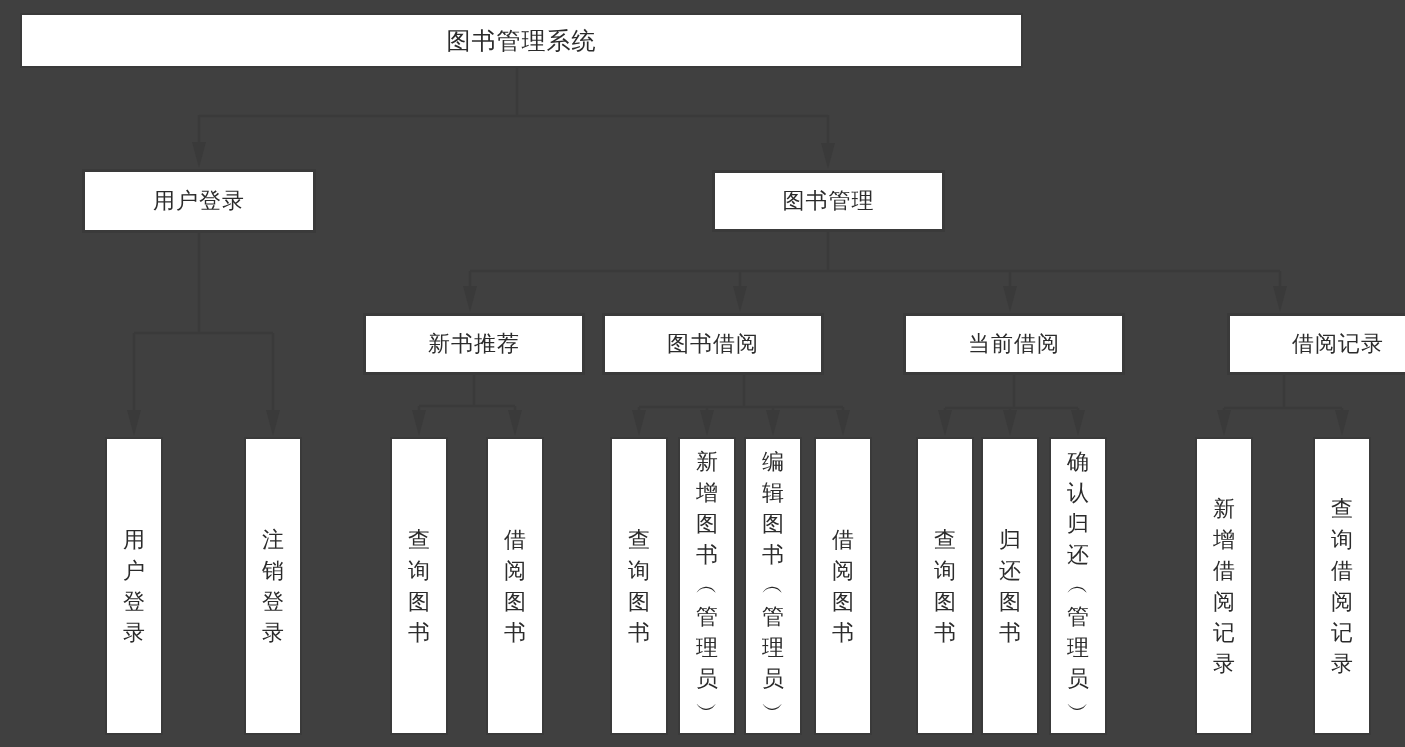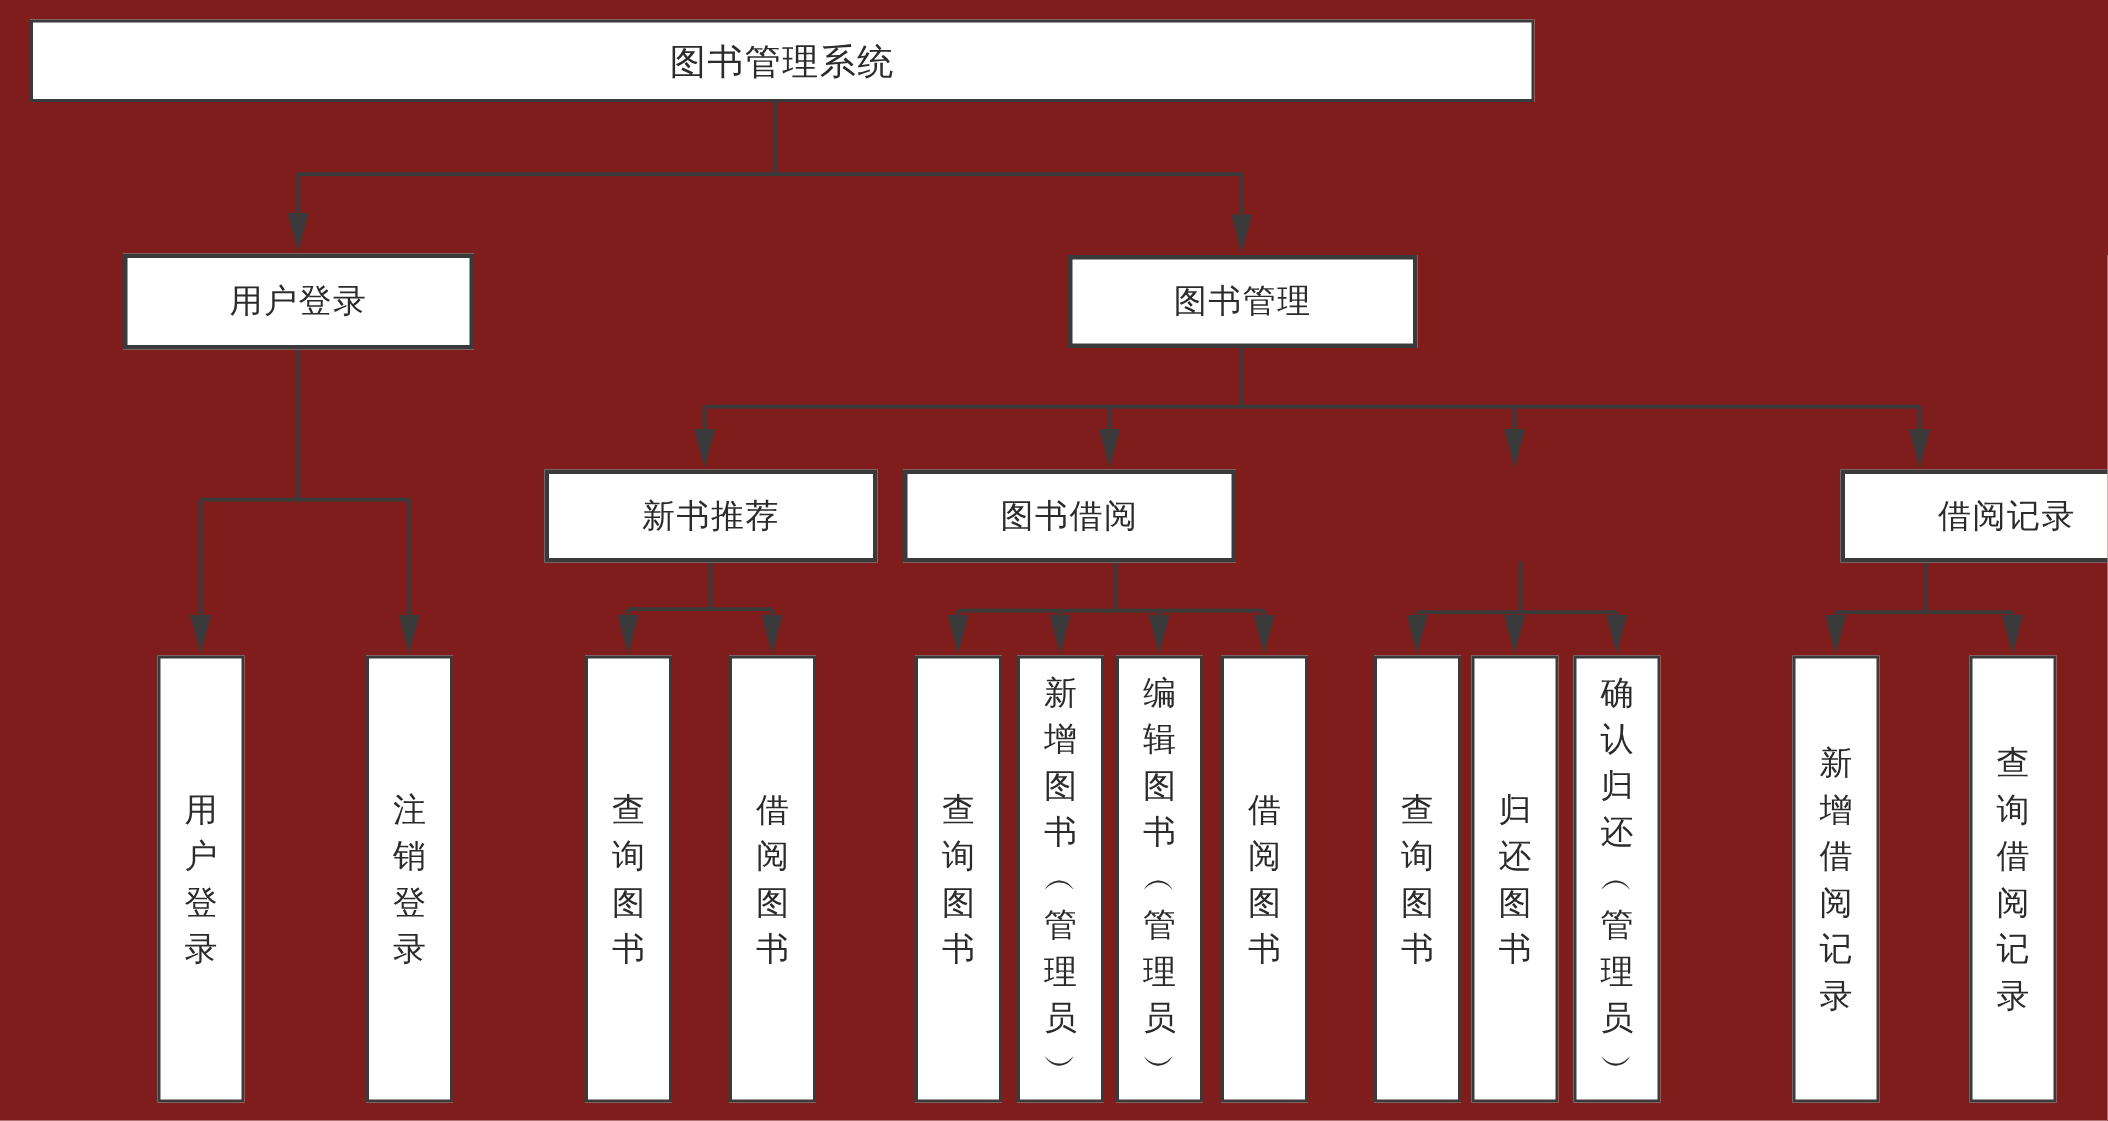--- a/index.html
+++ b/index.html
@@ -5,21 +5,21 @@
   html, body { margin: 0; padding: 0; }
   body {
     width: 1405px; height: 747px;
     background: #ffffff;
     font-family: "Liberation Sans", "DejaVu Sans", sans-serif;
     overflow: hidden;
   }
   #stage {
     position: relative;
     width: 1405px; height: 747px;
-    background: #7f1d1d;
+    background: #404040;
   }
   svg.connectors {
     position: absolute; left: 0; top: 0;
     width: 1405px; height: 747px;
     z-index: 1;
   }
   .node {
     position: absolute;
     background: #ffffff;
     border: 3px solid #3a3a3a;
@@ -92,20 +92,21 @@
     </g>
   </svg>
 
   <div class="node root">图书管理系统</div>
 
   <div class="node l2" style="left:82px;  top:169px;">用户登录</div>
   <div class="node l2" style="left:712px; top:170px; width:233px; height:62px;">图书管理</div>
 
   <div class="node l3" style="left:363px;">新书推荐</div>
   <div class="node l3" style="left:602px;font-family:Liberation Serif, serif;">图书借阅</div>
+  <div class="node l3" style="left:903px;">当前借阅</div>
   <div class="node l3" style="left:1227px;">借阅记录</div>
 
   <div class="node leaf" style="left:105px;">
       <span class="vchar">用</span>
       <span class="vchar">户</span>
       <span class="vchar">登</span>
       <span class="vchar">录</span>
     </div>
   <div class="node leaf" style="left:244px;">
       <span class="vchar">注</span>

